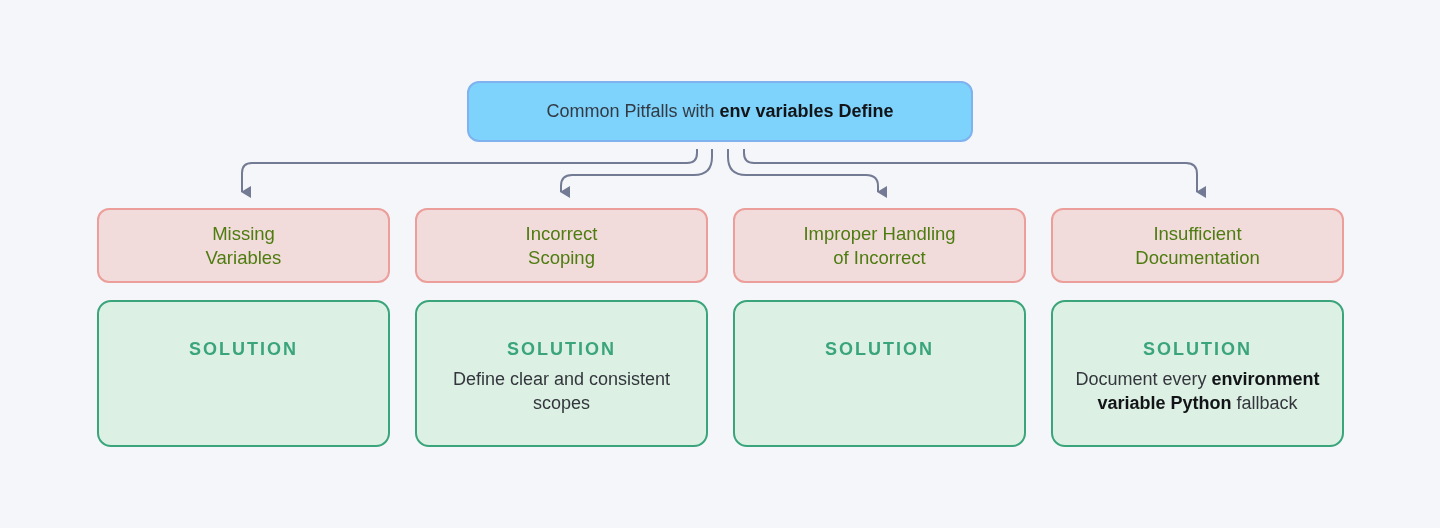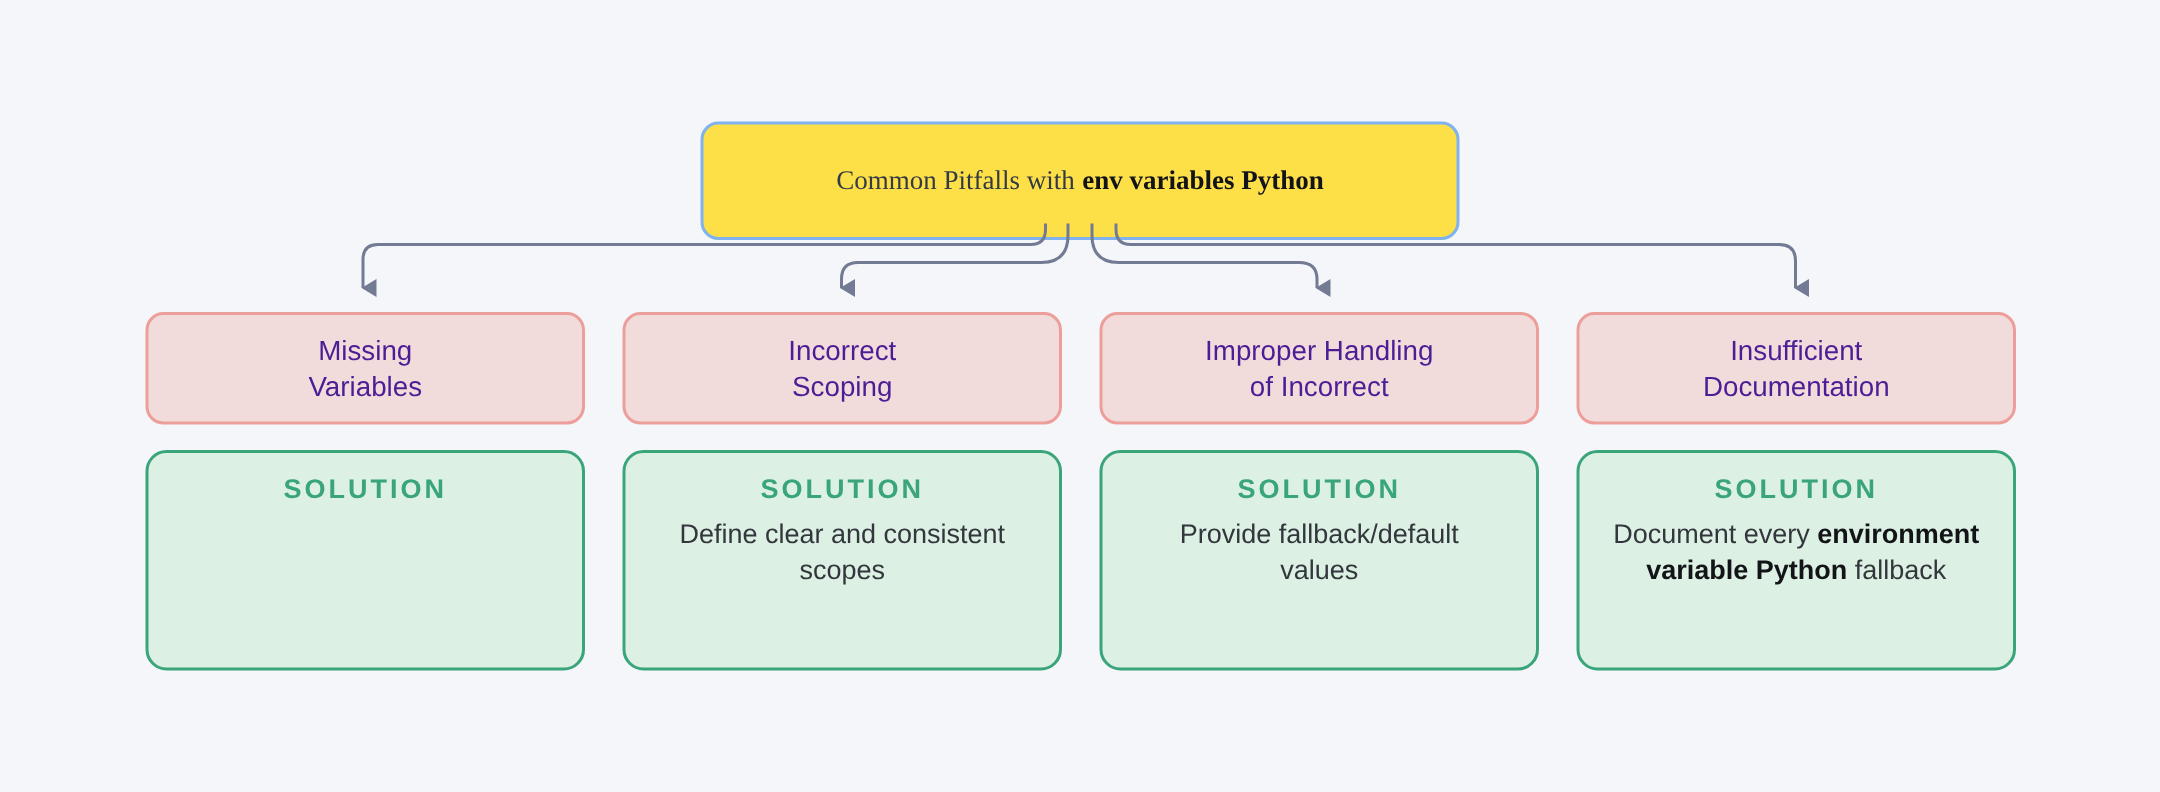--- a/index.html
+++ b/index.html
@@ -6,67 +6,67 @@
     body {
       width: 1440px; height: 528px;
       background: #f4f6fa;
       position: relative;
       overflow: hidden;
       font-family: "Liberation Sans", "DejaVu Sans", sans-serif;
     }
     .root-box {
       position: absolute;
       left: 467px; top: 81px;
-      width: 506px; height: 79px;
+      width: 506px; height: 61px;
       box-sizing: border-box;
-      background: #fde047;
+      background: #7dd3fc;
       border: 2px solid #7fb2ef;
       border-radius: 12px;
       display: flex; align-items: center; justify-content: center;
-      font-size: 18px; color: #333a44; font-family: Liberation Serif, serif;
+      font-size: 18px; color: #333a44;
     }
     .root-box b { color: #121418; font-weight: 700; margin-left: 5px; }
     svg.connectors { position: absolute; left: 0; top: 0; }
     .problem {
       position: absolute;
       top: 208px; height: 75px; width: 293px;
       box-sizing: border-box;
       background: #f2dbdb;
       border: 2px solid #ec9f9a;
       border-radius: 12px;
       display: flex; flex-direction: column; align-items: center; justify-content: center;
-      font-size: 18.5px; color: #4c1d95; line-height: 24px; text-align: center;
+      font-size: 18.5px; color: #4d7c0f; line-height: 24px; text-align: center;
     }
     .solution {
       position: absolute;
       top: 300px; height: 147px; width: 293px;
       box-sizing: border-box;
       background: #dcf0e3;
       border: 2px solid #3aa57a;
       border-radius: 14px;
       text-align: center;
-      padding-top: 12px;
+      padding-top: 35px;
     }
     .sol-label {
       font-size: 18px; font-weight: 700; letter-spacing: 2px;
       color: #3aa57a; line-height: 24px;
     }
     .sol-text {
       margin-top: 6px;
       font-size: 18px; color: #33373d; line-height: 24px;
       padding: 0 30px;
     }
     .sol-text b { color: #121418; font-weight: 700; }
   </style>
 </head>
 <body>
 
 <div class="root-box">
   <span>Common Pitfalls with</span>
-  <b>env variables Python</b>
+  <b>env variables Define</b>
 </div>
 
 <svg class="connectors" width="1440" height="528">
   <defs>
     <marker id="arrowhead" markerWidth="12" markerHeight="10" refX="6" refY="9" orient="auto" markerUnits="userSpaceOnUse">
       <path d="M0,0 L12,0 L6,10 Z" fill="#737a93"></path>
     </marker>
   </defs>
   <g fill="none" stroke="#737a93" stroke-width="2">
 
@@ -98,23 +98,20 @@
     <span>Define clear and consistent scopes</span>
   </div>
 </div>
 
 <div class="problem" style="left:733px;">
   <span>Improper Handling</span>
   <span>of Incorrect</span>
 </div>
 <div class="solution" style="left:733px;">
   <div class="sol-label">SOLUTION</div>
-  <div class="sol-text">
-    <span>Provide fallback/default values</span>
-  </div>
 </div>
 
 <div class="problem" style="left:1051px;">
   <span>Insufficient</span>
   <span>Documentation</span>
 </div>
 <div class="solution" style="left:1051px;">
   <div class="sol-label">SOLUTION</div>
   <div class="sol-text" style="padding:0 20px;">
     <span>Document every </span><b>environment variable Python</b><span> fallback</span>

